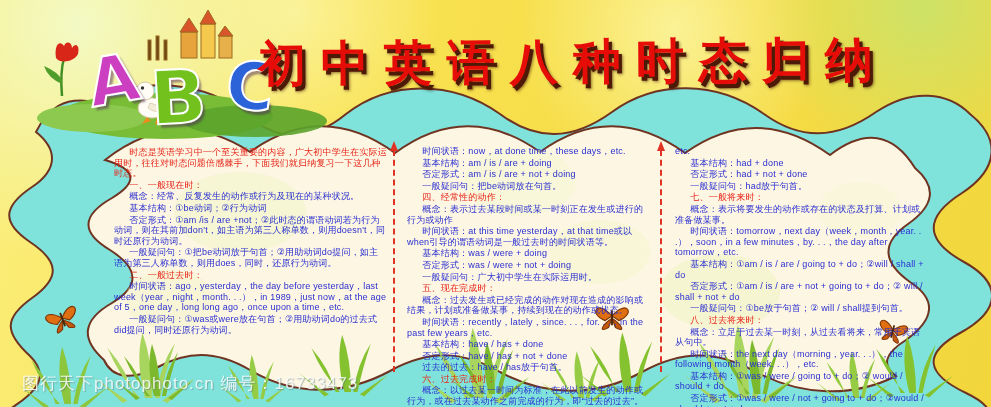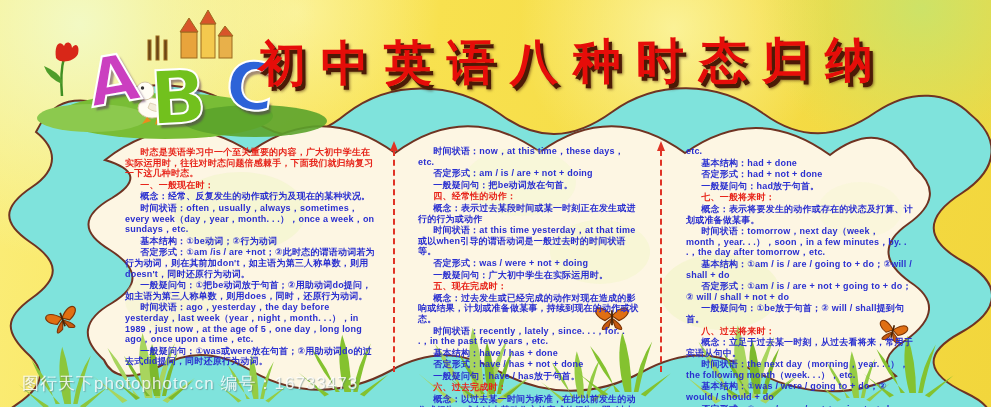--- a/index.html
+++ b/index.html
@@ -29,21 +29,21 @@
     text-shadow:3px 4px 2px rgba(80,40,90,.5);
   }
   .letter-a{left:8px;top:2px;font-size:66px;color:#cb3fc0;transform:rotate(-10deg);}
   .letter-b{left:70px;top:14px;font-size:74px;color:#72c11d;transform:rotate(-3deg);}
   .letter-c{left:146px;top:8px;font-size:66px;color:#2d63d8;transform:rotate(7deg);}
   .col{position:absolute;}
   .col-1{left:110px;top:147px;width:281px;}
   .col-2{left:403px;top:146px;width:251px;}
   .col-3{left:671px;top:146px;width:259px;}
   p.line{
-    margin:0 15px 1px; text-indent:1.7em; font-weight:bold;
+    margin:0 4px 1px; text-indent:1.7em; font-weight:normal;
     font-size:9px; line-height:10.6px; letter-spacing:.2px;
   }
   p.line.noind{text-indent:0;}
   .red{color:#e7251b;}
   .blue{color:#2a2fd0;}
   .divider{
     position:absolute; top:150px; height:222px; width:0;
     border-left:2px dashed #e03325;
   }
   .divider::before{
@@ -179,42 +179,44 @@
     <span class="letter-b">B</span>
     <span class="letter-c">C</span>
   </div>
 
   <div class="title">初中英语八种时态归纳</div>
 
   <div class="col col-1">
       <p class="line red">时态是英语学习中一个至关重要的内容，广大初中学生在实际运用时，往往对时态问题倍感棘手，下面我们就归纳复习一下这几种时态。</p>
       <p class="line red">一、一般现在时：</p>
       <p class="line blue">概念：经常、反复发生的动作或行为及现在的某种状况。</p>
-      <p class="line blue">时间状语：often，usually，always，sometimes，every week（day，year，month. . .），once a week，on sundays，etc.</p>
       <p class="line blue">基本结构：①be动词；②行为动词</p>
       <p class="line blue">否定形式：①am /is / are +not；②此时态的谓语动词若为行为动词，则在其前加don't，如主语为第三人称单数，则用doesn't，同时还原行为动词。</p>
       <p class="line blue">一般疑问句：①把be动词放于句首；②用助动词do提问，如主语为第三人称单数，则用does，同时，还原行为动词。</p>
+      <p class="line red">二、一般过去时：</p>
       <p class="line blue">时间状语：ago，yesterday，the day before yesterday，last week（year，night，month. . .），in 1989，just now，at the age of 5，one day，long long ago，once upon a time，etc.</p>
       <p class="line blue">一般疑问句：①was或were放在句首；②用助动词do的过去式did提问，同时还原行为动词。</p>
     </div>
   <div class="col col-2">
-      <p class="line blue">时间状语：now，at this time，these days，etc.</p>
+      <p class="line blue">时间状语：now，at done time，these days，etc.</p>
+      <p class="line blue">基本结构：am / is / are + doing</p>
       <p class="line blue">否定形式：am / is / are + not + doing</p>
       <p class="line blue">一般疑问句：把be动词放在句首。</p>
       <p class="line red">四、经常性的动作：</p>
       <p class="line blue">概念：表示过去某段时间或某一时刻正在发生或进行的行为或动作</p>
       <p class="line blue">时间状语：at this time yesterday，at that time或以when引导的谓语动词是一般过去时的时间状语等。</p>
+      <p class="line blue">基本结构：was / were + doing</p>
       <p class="line blue">否定形式：was / were + not + doing</p>
       <p class="line blue">一般疑问句：广大初中学生在实际运用时。</p>
       <p class="line red">五、现在完成时：</p>
       <p class="line blue">概念：过去发生或已经完成的动作对现在造成的影响或结果，计划或准备做某事，持续到现在的动作或状态。</p>
       <p class="line blue">时间状语：recently，lately，since. . .，for. . .，in the past few years，etc.</p>
       <p class="line blue">基本结构：have / has + done</p>
       <p class="line blue">否定形式：have / has + not + done</p>
-      <p class="line blue">一般疑问句：have / has放于句首。</p>
+      <p class="line blue">过去的过去：have / has放于句首。</p>
       <p class="line red">六、过去完成时：</p>
       <p class="line blue">概念：以过去某一时间为标准，在此以前发生的动作或行为，或在过去某动作之前完成的行为，即“过去的过去”。</p>
     </div>
   <div class="col col-3">
       <p class="line blue noind">etc.</p>
       <p class="line blue">基本结构：had + done</p>
       <p class="line blue">否定形式：had + not + done</p>
       <p class="line blue">一般疑问句：had放于句首。</p>
       <p class="line red">七、一般将来时：</p>
       <p class="line blue">概念：表示将要发生的动作或存在的状态及打算、计划或准备做某事。</p>

